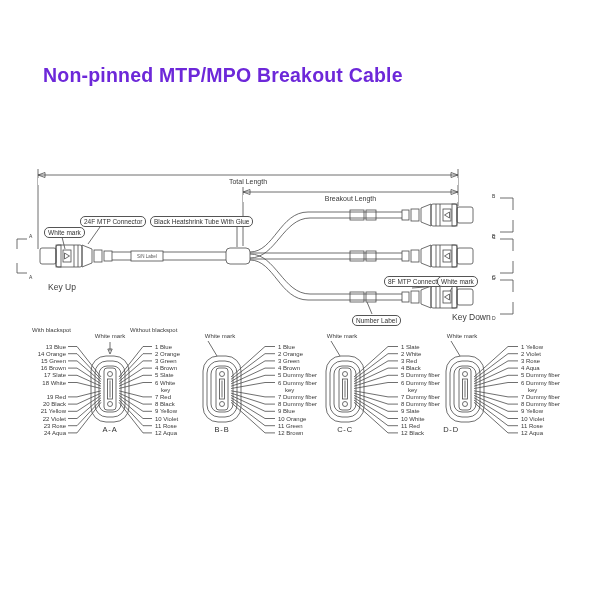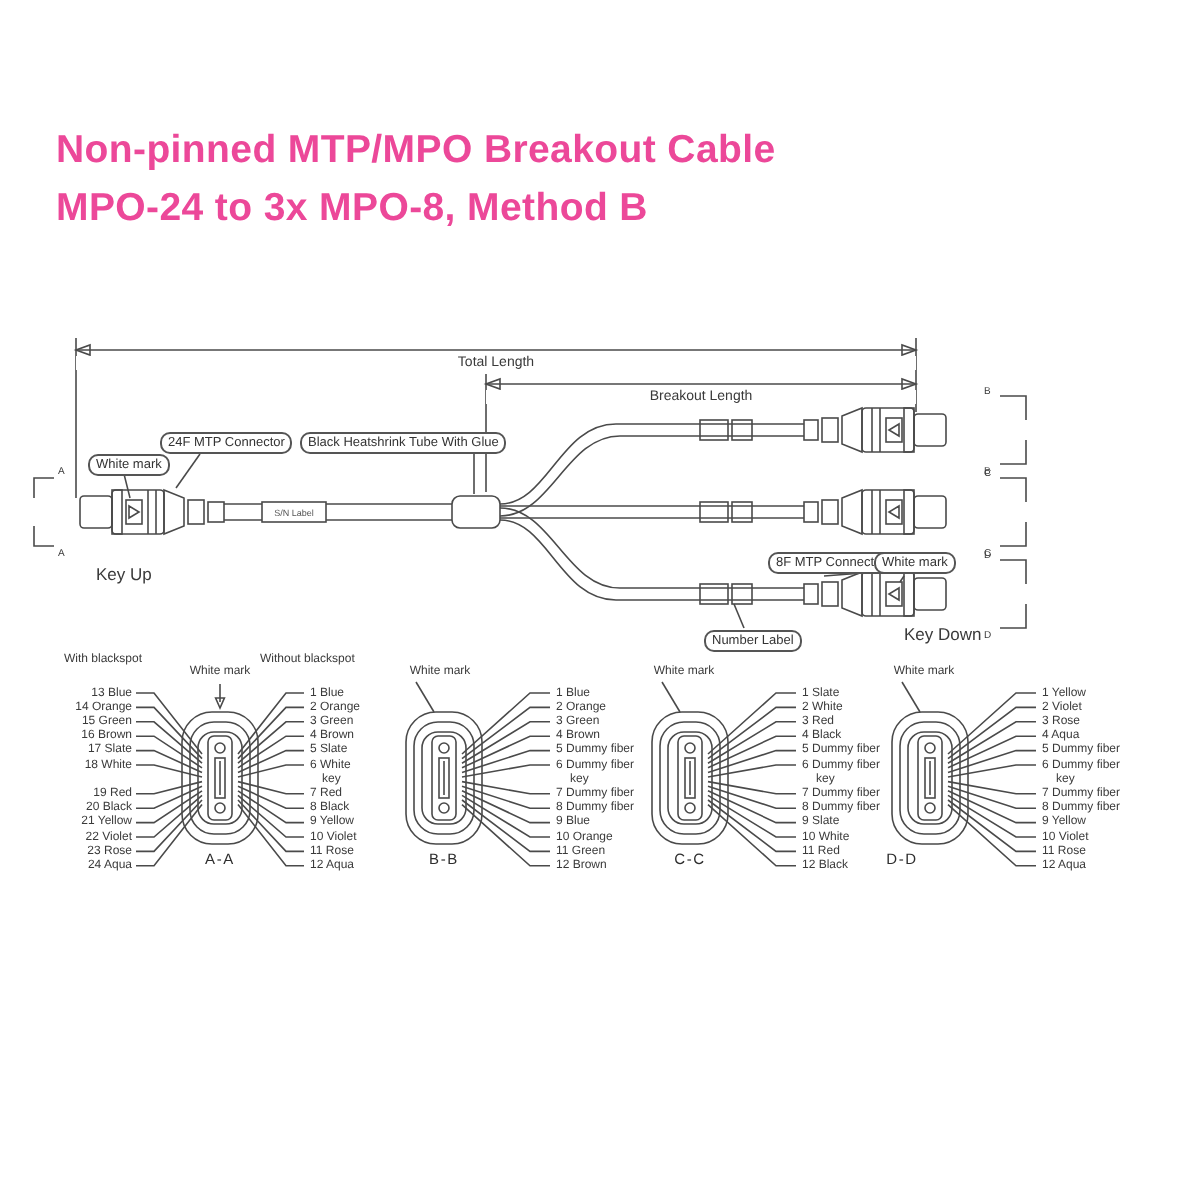--- a/index.html
+++ b/index.html
@@ -1,21 +1,21 @@
 <!DOCTYPE html>
 <html><head>
 <meta charset="utf-8">
 <style>
   html,body{margin:0;padding:0;background:#fff;}
   #page{position:relative;width:600px;height:600px;background:#fff;overflow:hidden;
         font-family:"Liberation Sans", sans-serif;color:#333;}
   svg{position:absolute;left:0;top:0;}
   svg *{stroke:#4a4a4a;stroke-width:0.8;fill:none;}
   .abs{position:absolute;white-space:nowrap;}
-  .title-line{font-size:19.5px;font-weight:700;color:#ec4899;letter-spacing:0.2px;}
+  .title-line{font-size:19.5px;font-weight:700;color:#6d28d9;letter-spacing:0.2px;margin-left:15px;}
   .dim{font-size:7px;color:#3a3a3a;text-align:center;background:#fff;}
   .callout{position:absolute;white-space:nowrap;border:0.8px solid #555;border-radius:5px;
            padding:1px 3px;font-size:6.5px;background:#fff;color:#333;line-height:1.1;}
   .keylbl{font-size:8.5px;color:#3a3a3a;}
   .seclet{font-size:5px;color:#3a3a3a;}
   .vhead{font-size:6px;color:#3a3a3a;}
   .wmark{font-size:6px;color:#3a3a3a;text-align:center;width:48px;}
   .vtitle{font-size:7.5px;color:#2e2e2e;letter-spacing:0.8px;text-align:center;width:30px;}
   .row{position:absolute;font-size:6px;line-height:7px;color:#3a3a3a;white-space:nowrap;}
   .rowl{width:40px;text-align:right;}
@@ -183,21 +183,20 @@
       <line x1="331" y1="341" x2="340" y2="356"></line>
     </g>
     <g>
       <use href="#shell" x="465"></use>
       <use href="#fanW" x="465"></use>
       <line x1="451" y1="341" x2="460" y2="356"></line>
     </g>
   </svg>
 
   <div class="abs title-line" style="left:28px;top:64px;">Non-pinned MTP/MPO Breakout Cable</div>
-  <div class="abs title-line" style="left:28px;top:93px;">MPO-24 to 3x MPO-8, Method B</div>
 
   <div class="abs dim" style="left:38px;top:178px;width:420px;">Total Length</div>
   <div class="abs dim" style="left:243px;top:195px;width:215px;">Breakout Length</div>
 
   <div class="callout" style="left:44px;top:227px;">White mark</div>
   <div class="callout" style="left:80px;top:216px;">24F MTP Connector</div>
   <div class="callout" style="left:150px;top:216px;">Black Heatshrink Tube With Glue</div>
   <div class="callout" style="left:384px;top:276px;">8F MTP Connector</div>
   <div class="callout" style="left:437px;top:276px;">White mark</div>
   <div class="callout" style="left:352px;top:315px;">Number Label</div>

